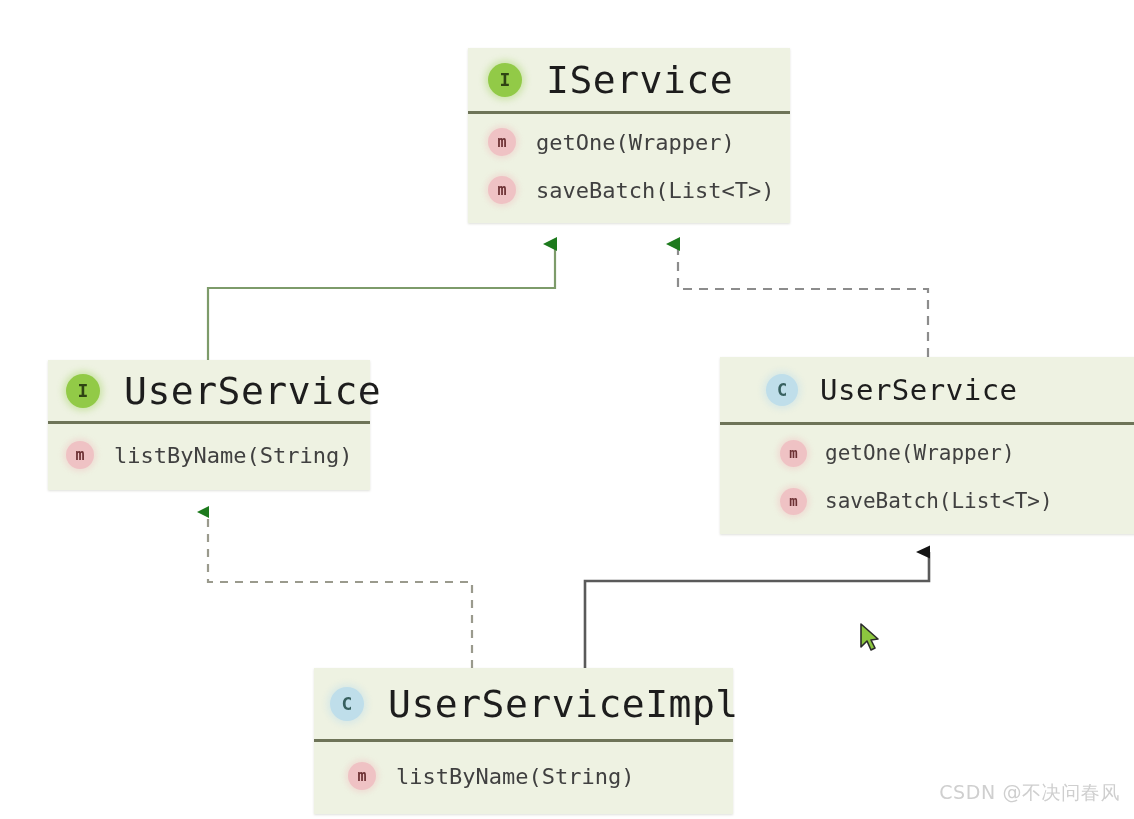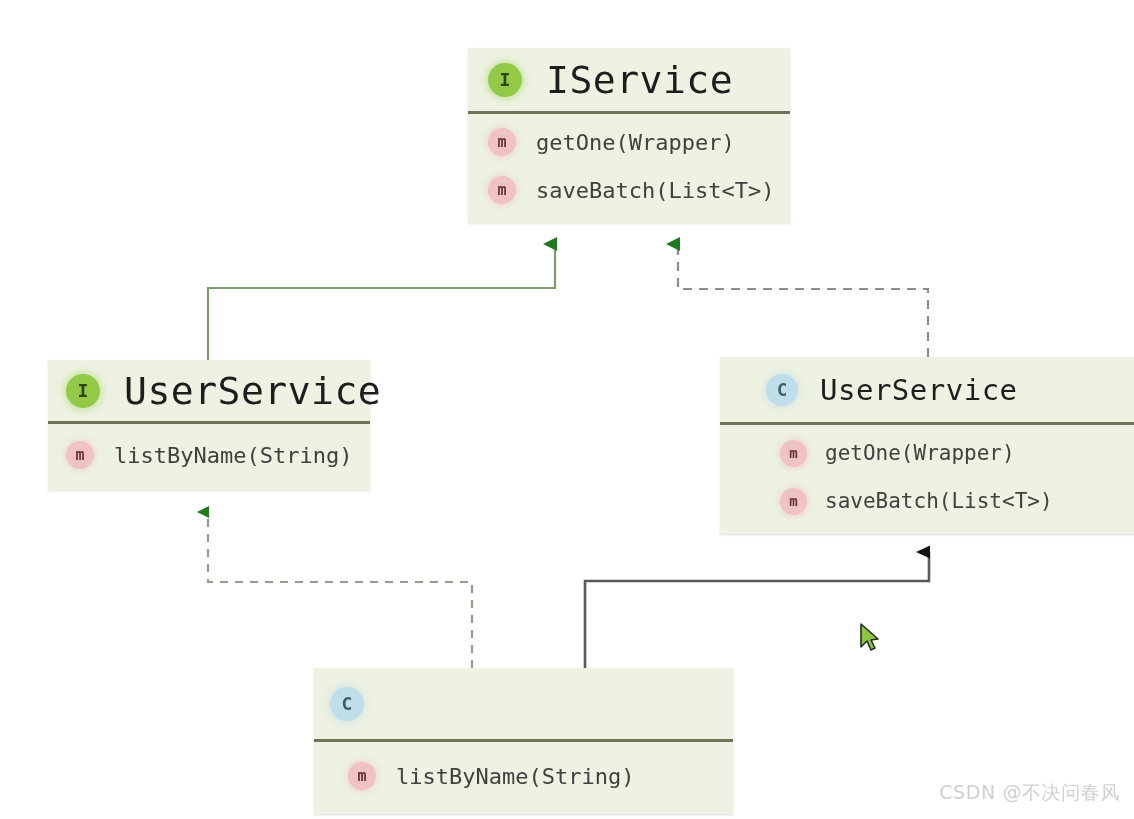--- a/index.html
+++ b/index.html
@@ -206,20 +206,21 @@
       <div class="uml-member">
         <span class="badge badge-method">m</span>
         <span class="uml-member-label">saveBatch(List&lt;T&gt;)</span>
       </div>
     </div>
   </div>
 
   <div class="uml-box sz-lg" id="box-userserviceimpl">
     <div class="uml-header">
       <span class="badge badge-class">C</span>
+      <span class="uml-title">UserServiceImpl</span>
     </div>
     <div class="uml-members">
       <div class="uml-member">
         <span class="badge badge-method">m</span>
         <span class="uml-member-label">listByName(String)</span>
       </div>
     </div>
   </div>
 
   <svg id="cursor" viewBox="0 0 26 34">

